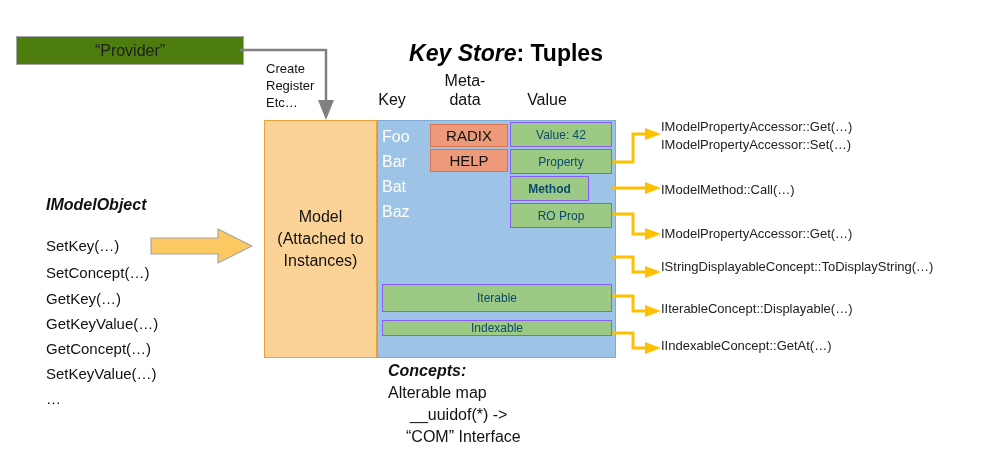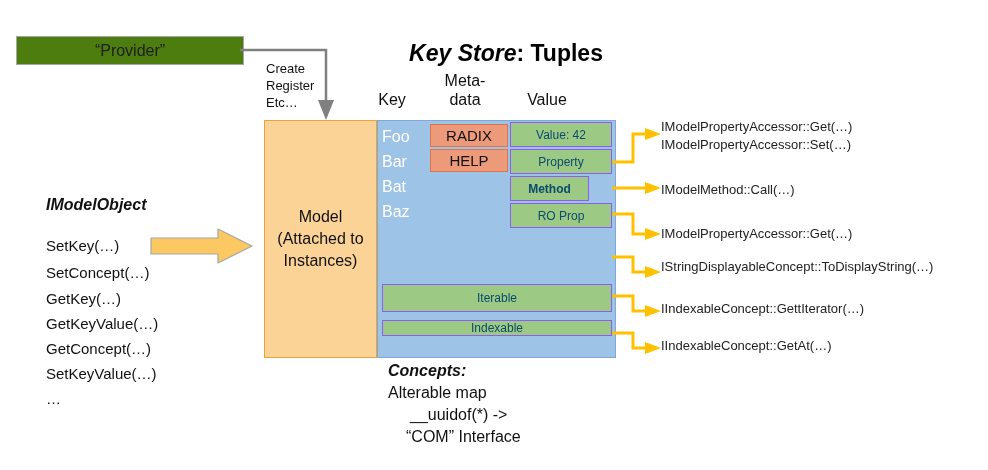--- a/index.html
+++ b/index.html
@@ -219,14 +219,14 @@
   <path d="M50 20 L34 14 L34 26 Z" fill="#ffc000"></path>
 </svg>
 
 <div class="abs annot" id="annot-property">
   <div>IModelPropertyAccessor::Get(…)</div>
   <div>IModelPropertyAccessor::Set(…)</div>
 </div>
 <div class="abs annot" id="annot-method">IModelMethod::Call(…)</div>
 <div class="abs annot" id="annot-roprop">IModelPropertyAccessor::Get(…)</div>
 <div class="abs annot" id="annot-stringdisplayable">IStringDisplayableConcept::ToDisplayString(…)</div>
-<div class="abs annot" id="annot-iterable">IIndexableConcept::GettIterator(…)</div>
+<div class="abs annot" id="annot-iterable">IIterableConcept::Displayable(…)</div>
 <div class="abs annot" id="annot-indexable">IIndexableConcept::GetAt(…)</div>
 
 </body></html>

